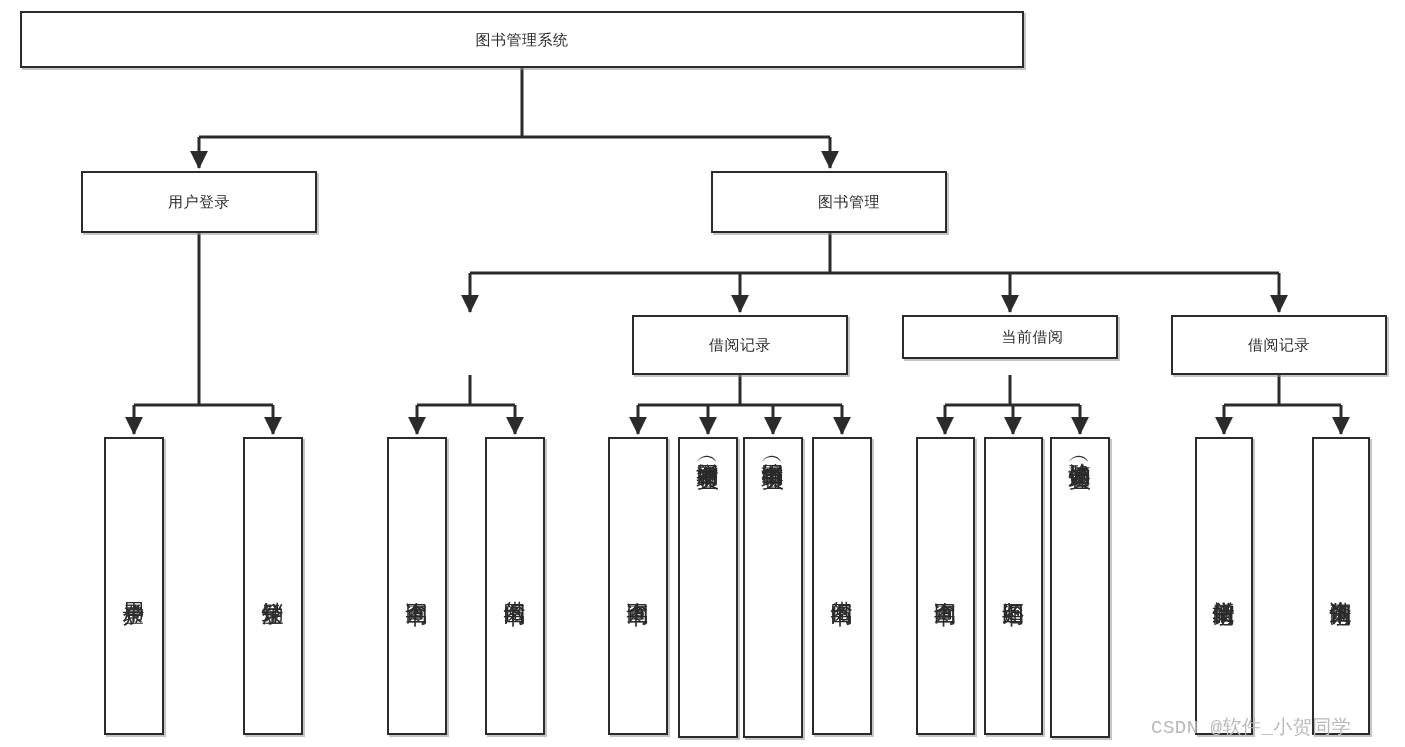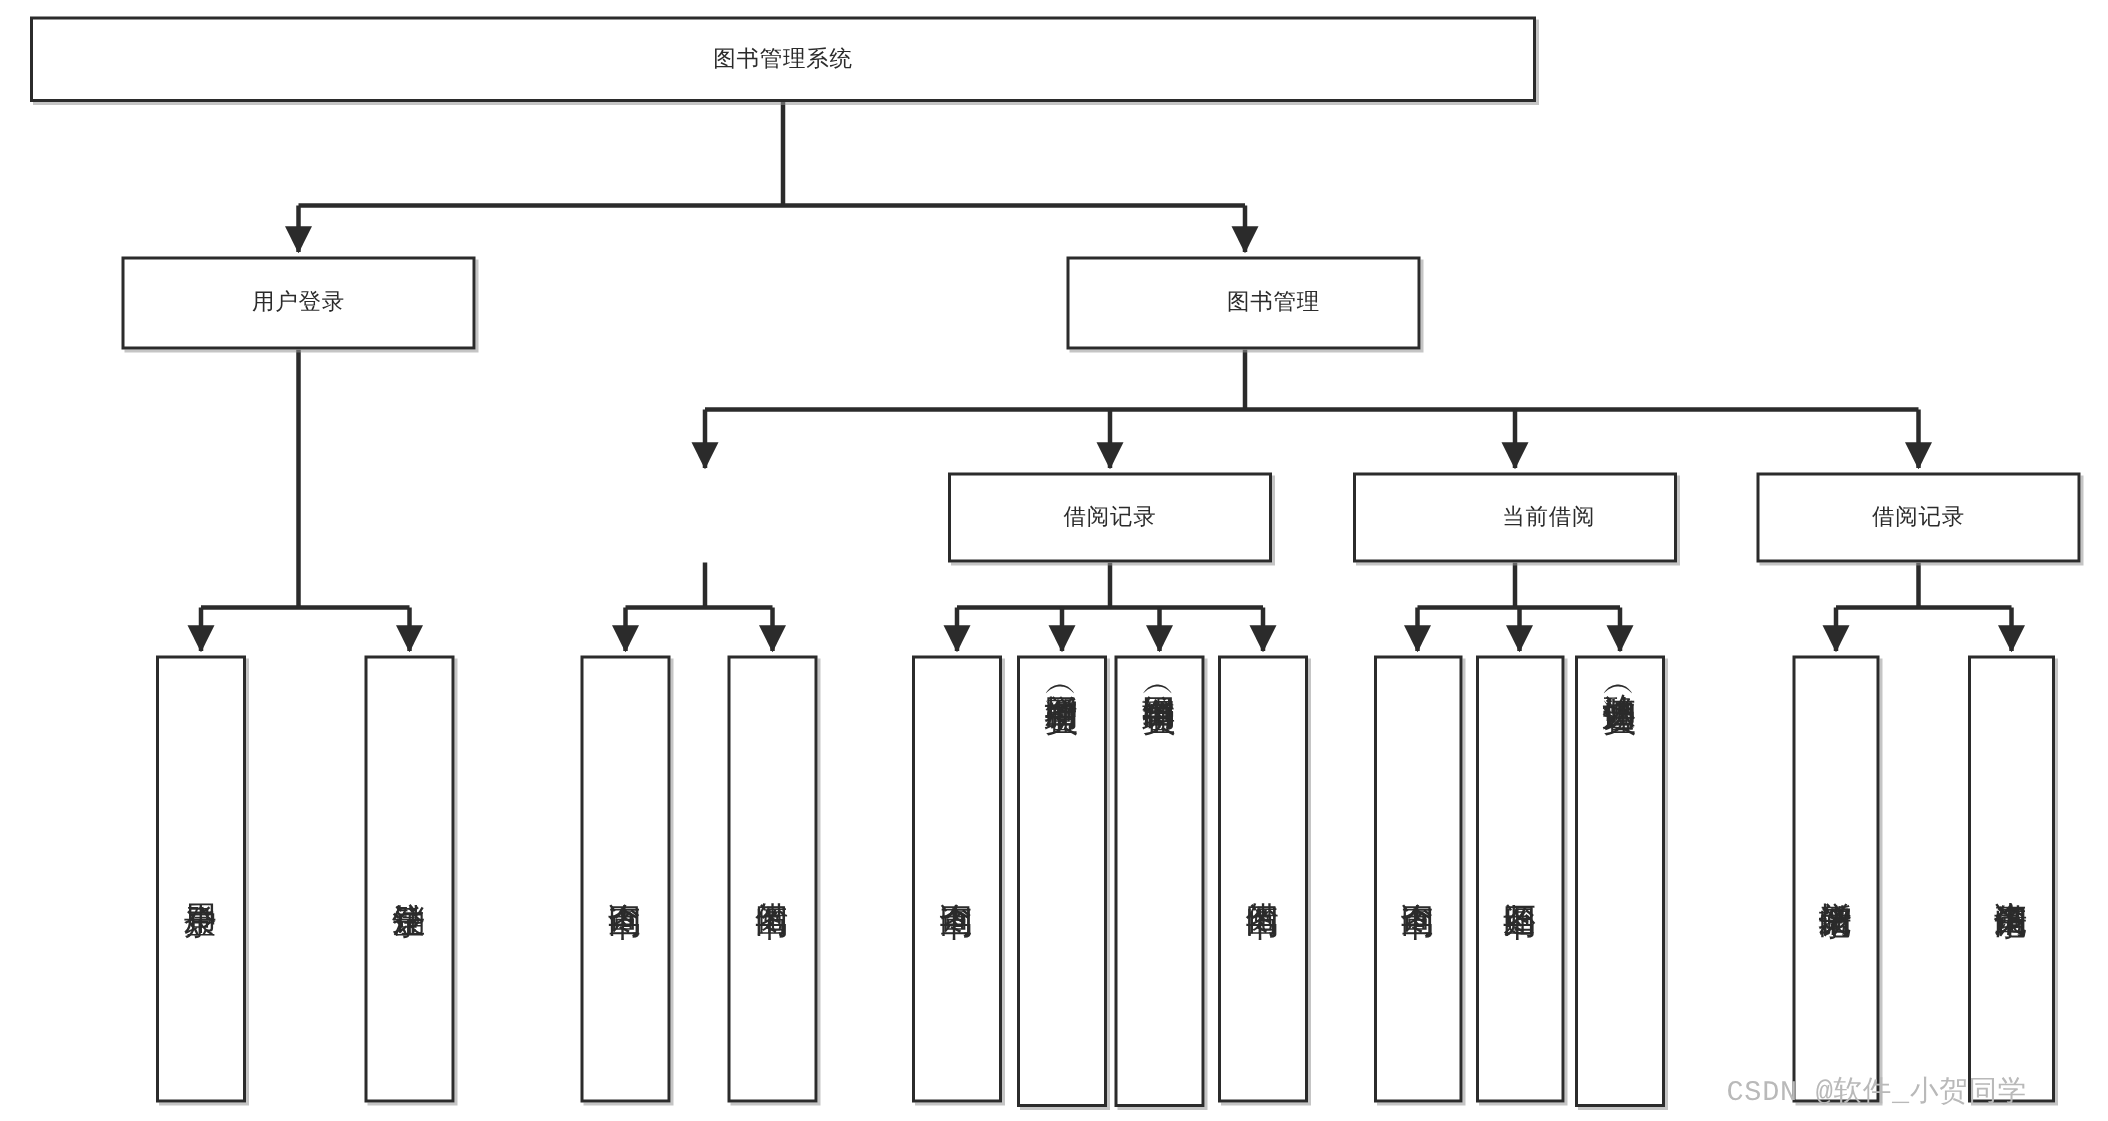--- a/index.html
+++ b/index.html
@@ -129,21 +129,21 @@
   <div class="node" id="node-l2-0" style="left: 81px; top: 171px; width: 236px; height: 62px;">
     <span class="label">用户登录</span>
   </div>
   <div class="node" id="node-l2-1" style="left: 711px; top: 171px; width: 236px; height: 62px; padding-left: 40px;">
     <span class="label">图书管理</span>
   </div>
 
   <div class="node" id="node-l3-1" style="left: 632px; top: 315px; width: 216px; height: 60px;">
     <span class="label">借阅记录</span>
   </div>
-  <div class="node" id="node-l3-2" style="left: 902px; top: 315px; width: 216px; height: 60px; padding-left: 45px;">
+  <div class="node" id="node-l3-2" style="left: 902px; top: 315px; width: 216px; height: 44px; padding-left: 45px;">
     <span class="label">当前借阅</span>
   </div>
   <div class="node" id="node-l3-3" style="left: 1171px; top: 315px; width: 216px; height: 60px;">
     <span class="label">借阅记录</span>
   </div>
 
   <div class="node vertical centered" id="node-leaf-0" style="left: 104px; top: 437px; width: 60px; height: 298px;">
     <span class="label">用户登录</span>
   </div>
   <div class="node vertical centered" id="node-leaf-1" style="left: 243px; top: 437px; width: 60px; height: 298px;">

